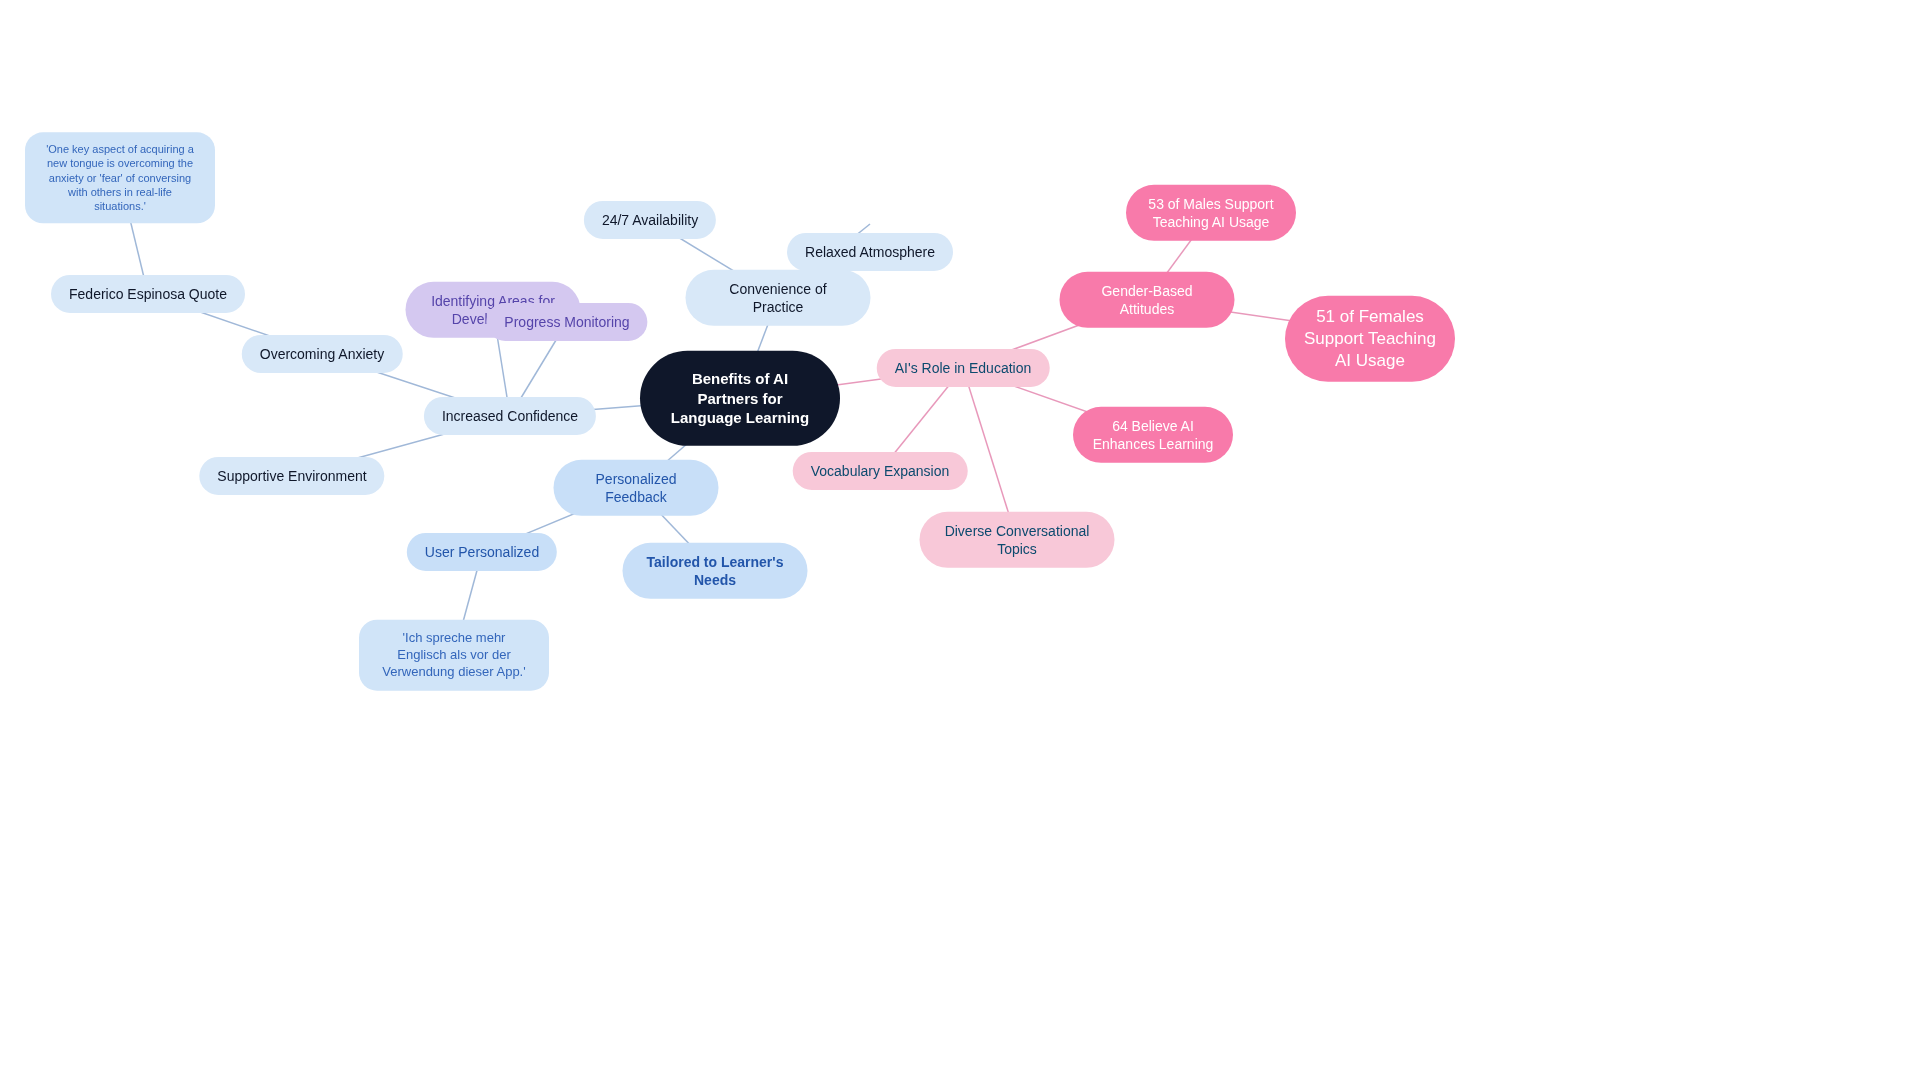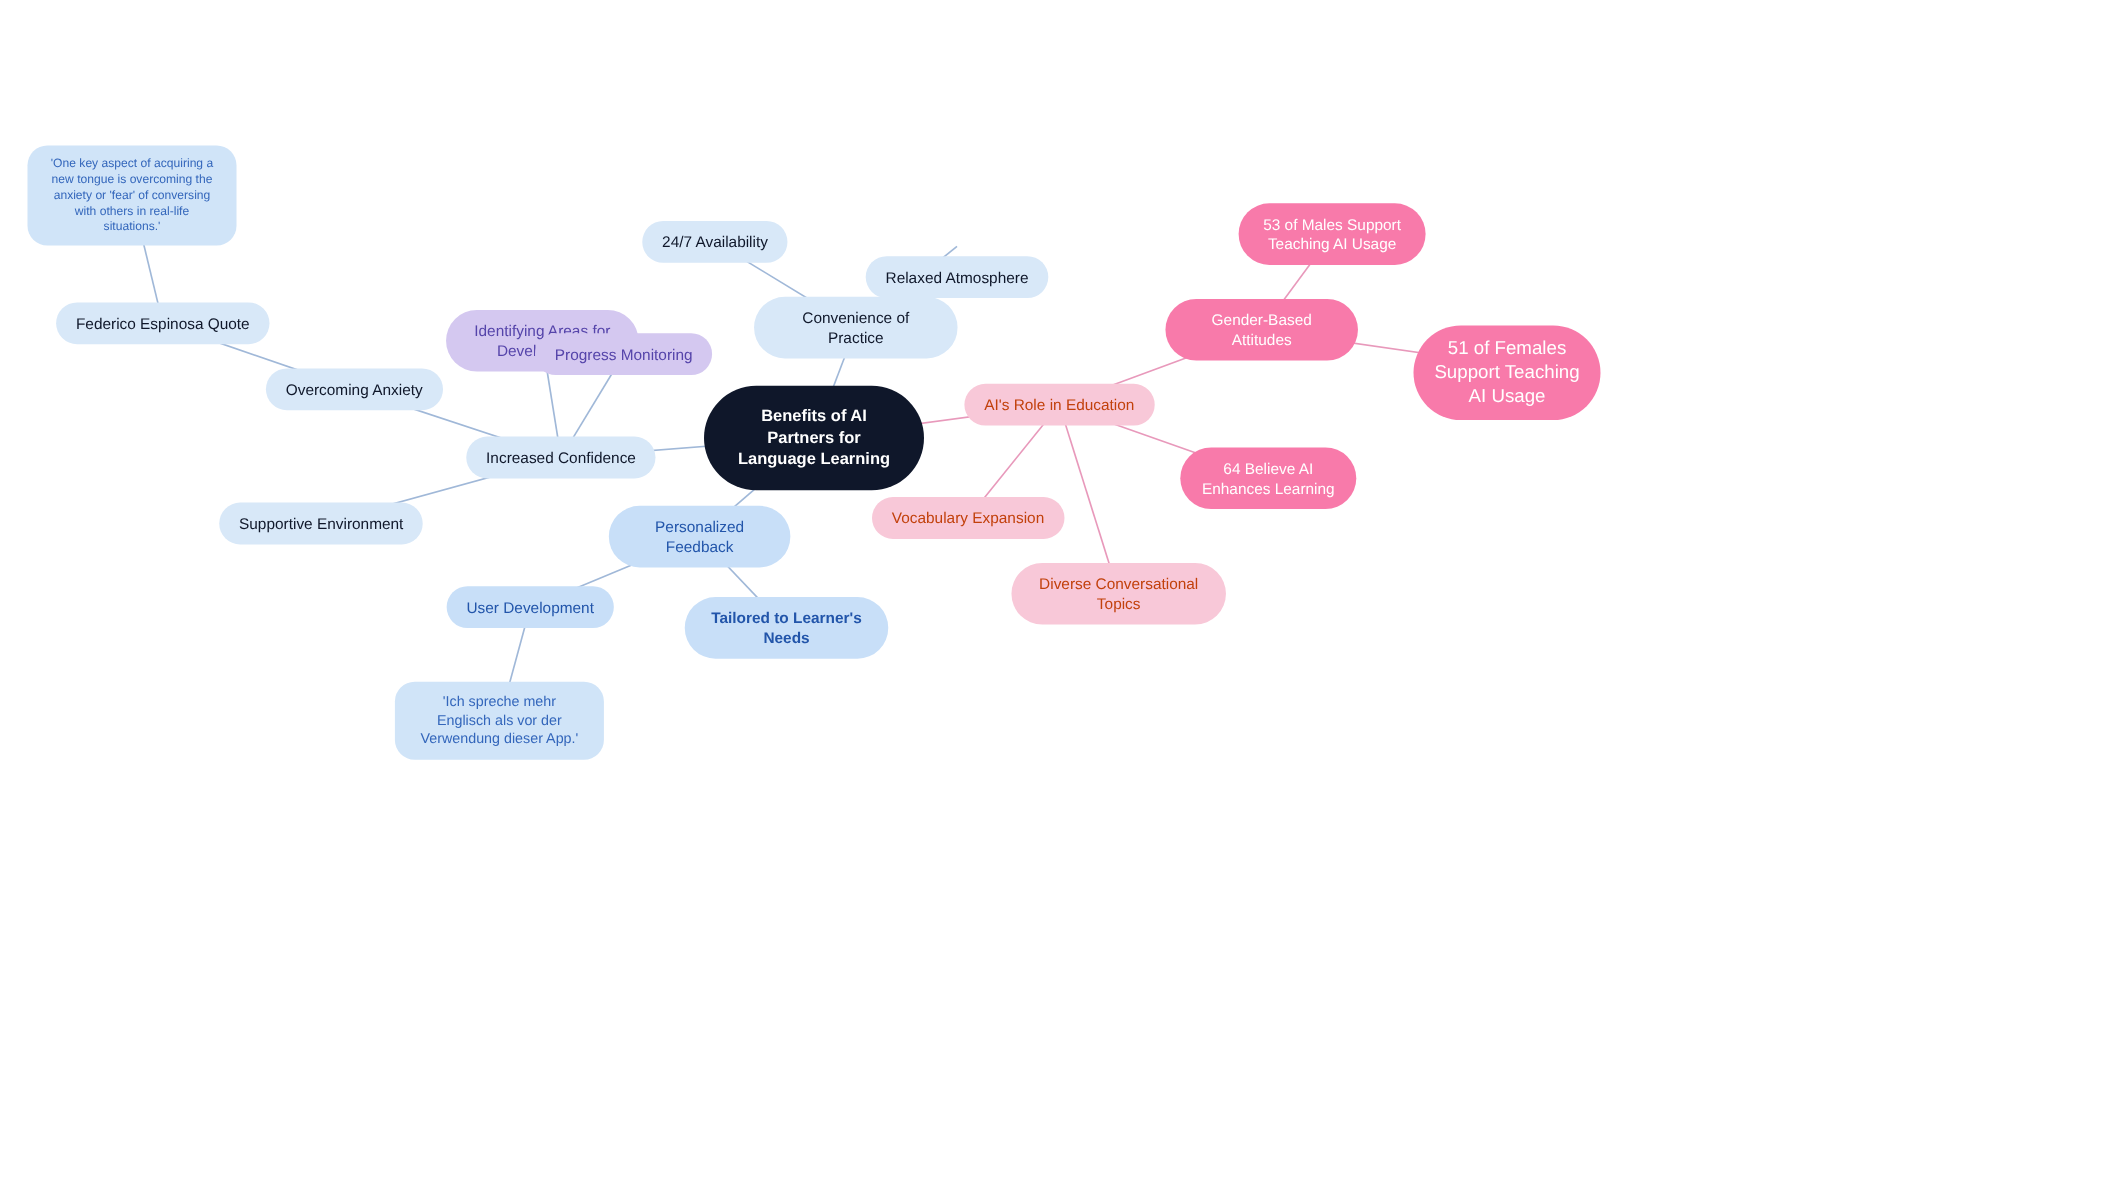--- a/index.html
+++ b/index.html
@@ -53,21 +53,21 @@
     .node-blue-light {
       background: #d8e8f8;
       color: #0f172a;
     }
     .node-purple {
       background: #d4c8f0;
       color: #5544aa;
     }
     .node-pink {
       background: #f8c8d8;
-      color: #c2410c;
+      color: #0c4a6e;
     }
     .node-pink-bright {
       background: #f87aaa;
       color: #ffffff;
       font-weight: 500;
     }
     .node-quote {
       background: #d0e4f8;
       color: #3366bb;
       border-radius: 18px;
@@ -108,21 +108,21 @@
       <div class="node node-blue-light" style="left: 650px; top: 220px;">24/7 Availability</div>
       <div class="node node-blue-light" style="left: 870px; top: 224px; margin-top: 28px;">Relaxed Atmosphere</div>
       <div class="node node-blue-light" style="left: 778px; top: 298px; width: 185px;">Convenience of Practice</div>
       <div class="node node-purple" style="left: 493px; top: 310px; width: 175px;">Identifying Areas for Development</div>
       <div class="node node-purple" style="left: 567px; top: 322px;">Progress Monitoring</div>
       <div class="node node-blue-light" style="left: 322px; top: 354px;">Overcoming Anxiety</div>
       <div class="node node-blue-light" style="left: 510px; top: 416px;">Increased Confidence</div>
       <div class="node node-blue-light" style="left: 292px; top: 476px;">Supportive Environment</div>
       <div class="node node-blue" style="left: 636px; top: 488px; width: 165px;">Personalized Feedback</div>
       <div class="node node-blue" style="left: 715px; top: 571px; width: 185px; font-weight: bold;">Tailored to Learner's Needs</div>
-      <div class="node node-blue" style="left: 482px; top: 552px;">User Development</div>
+      <div class="node node-blue" style="left: 482px; top: 552px;">User Personalized</div>
       <div class="node node-quote" style="left: 454px; top: 655px; width: 190px; font-size: 13px; border-radius: 18px;">'Ich spreche mehr Englisch als vor der Verwendung dieser App.'</div>
       <div class="node node-pink" style="left: 880px; top: 471px;">Vocabulary Expansion</div>
       <div class="node node-pink" style="left: 1017px; top: 540px; width: 195px;">Diverse Conversational Topics</div>
       <div class="node node-pink" style="left: 963px; top: 368px;">AI's Role in Education</div>
       <div class="node node-pink-bright" style="left: 1147px; top: 300px; width: 175px;">Gender-Based Attitudes</div>
       <div class="node node-pink-bright" style="left: 1211px; top: 213px; width: 170px; font-size: 14px;">53 of Males Support Teaching AI Usage</div>
       <div class="node node-pink-bright" style="left: 1370px; top: 339px; width: 170px; font-size: 17px;">51 of Females Support Teaching AI Usage</div>
       <div class="node node-pink-bright" style="left: 1153px; top: 435px; width: 160px;">64 Believe AI Enhances Learning</div>
       <div class="node node-blue-light" style="left: 148px; top: 294px;">Federico Espinosa Quote</div>
       <div class="node node-quote" style="left: 120px; top: 178px; width: 190px; font-size: 11px; border-radius: 18px;">'One key aspect of acquiring a new tongue is overcoming the anxiety or 'fear' of conversing with others in real-life situations.'</div>

